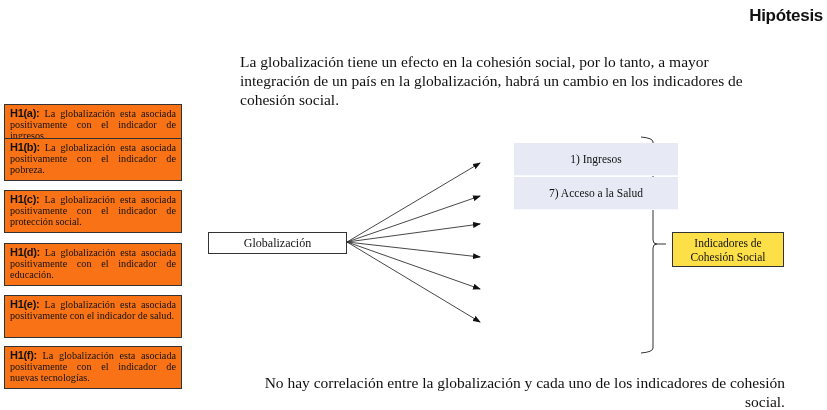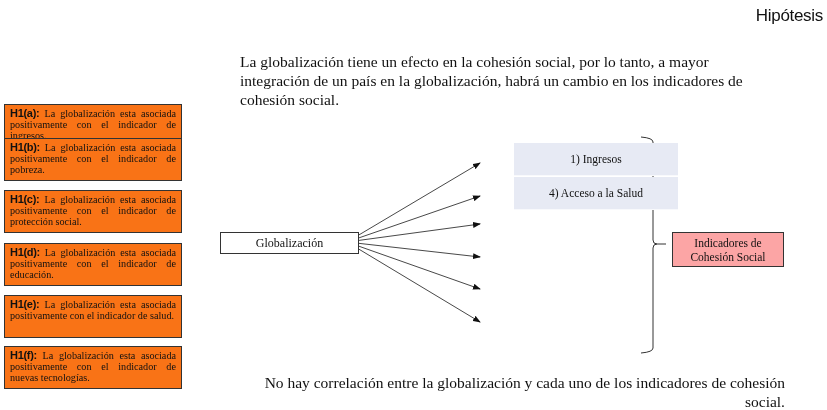--- a/index.html
+++ b/index.html
@@ -1,25 +1,25 @@
 <!DOCTYPE html>
 <html><head>
 <meta charset="utf-8">
 <style>
   html, body { margin:0; padding:0; background:#ffffff; }
   body { width:827px; height:410px; position:relative; overflow:hidden; font-family:"Liberation Serif", serif; color:#111; }
-  .title { position:absolute; top:6px; right:4px; font-family:"Liberation Sans", sans-serif; font-weight:normal; font-size:17px; letter-spacing:-0.3px; }
+  .title { position:absolute; top:6px; right:4px; font-family:"Liberation Sans", sans-serif; font-weight:bold; font-size:17px; letter-spacing:-0.3px; }
   .hyp-main { position:absolute; left:240px; top:52px; width:520px; font-size:15.5px; line-height:19px; }
   .hyp-null { position:absolute; left:255px; top:373px; width:530px; text-align:right; font-size:15.5px; line-height:19px; }
   .h-box { position:absolute; left:4px; width:178px; height:43px; border:1px solid #333; box-sizing:border-box; padding:3px 5px 2px 5px; font-size:10.2px; line-height:11px; text-align:justify; background:#f97316; }
   .h-box .lbl { font-family:"Liberation Sans", sans-serif; font-weight:bold; font-size:11px; letter-spacing:-0.3px; }
-  .glob-box { position:absolute; left:208px; top:232px; width:139px; height:22px; border:1px solid #333; box-sizing:border-box; font-size:12px; line-height:20px; text-align:center; background:#fff;margin-left:12px; }
+  .glob-box { position:absolute; left:208px; top:232px; width:139px; height:22px; border:1px solid #333; box-sizing:border-box; font-size:12px; line-height:20px; text-align:center; background:#fff; }
   .ind-col { position:absolute; left:482px; top:143px; width:164px;padding-left:32px; }
   .ind-item { background:#e7eaf4; height:32px; margin-bottom:1px; display:flex; align-items:center; justify-content:center; text-align:center; font-size:11.5px; line-height:13px; border-bottom:1px solid #f8f9fc; }
-  .out-box { position:absolute; left:672px; top:232px; width:112px; height:35px; border:1px solid #333; box-sizing:border-box; font-size:11.5px; line-height:14px; text-align:center; padding-top:3px; background:#fca5a5; }
+  .out-box { position:absolute; left:672px; top:232px; width:112px; height:35px; border:1px solid #333; box-sizing:border-box; font-size:11.5px; line-height:14px; text-align:center; padding-top:3px; background:#fde047; }
   svg.lines { position:absolute; left:0; top:0; }
 </style>
 </head>
 <body>
 
 <div class="title">Hipótesis</div>
 
 <div class="hyp-main">La globalización tiene un efecto en la cohesión social, por lo tanto, a mayor integración de un país en la globalización, habrá un cambio en los indicadores de cohesión social.</div>
 
 <div class="h-box" style="top:104px"><span class="lbl">H1(a):</span> <span>La globalización esta asociada positivamente con el indicador de ingresos.</span></div>
@@ -43,18 +43,18 @@
     <line x1="347" y1="242" x2="480" y2="289" marker-end="url(#arr)"></line>
     <line x1="347" y1="242" x2="480" y2="322" marker-end="url(#arr)"></line>
   </g>
   <path d="M641,137 Q653,138 653,142 L653,240 Q653,244 657,244 L666,244 M657,244 Q653,244 653,248 L653,348 Q653,352 641,353" stroke="#333" stroke-width="1" fill="none"></path>
 </svg>
 
 <div class="glob-box">Globalización</div>
 
 <div class="ind-col">
   <div class="ind-item">1)   Ingresos</div>
-  <div class="ind-item">4) Acceso a la Salud</div>
+  <div class="ind-item">7) Acceso a la Salud</div>
 </div>
 
 <div class="out-box">Indicadores de Cohesión Social</div>
 
 <div class="hyp-null">No hay correlación entre la globalización y cada uno de los indicadores de cohesión social.</div>
 
 </body></html>

